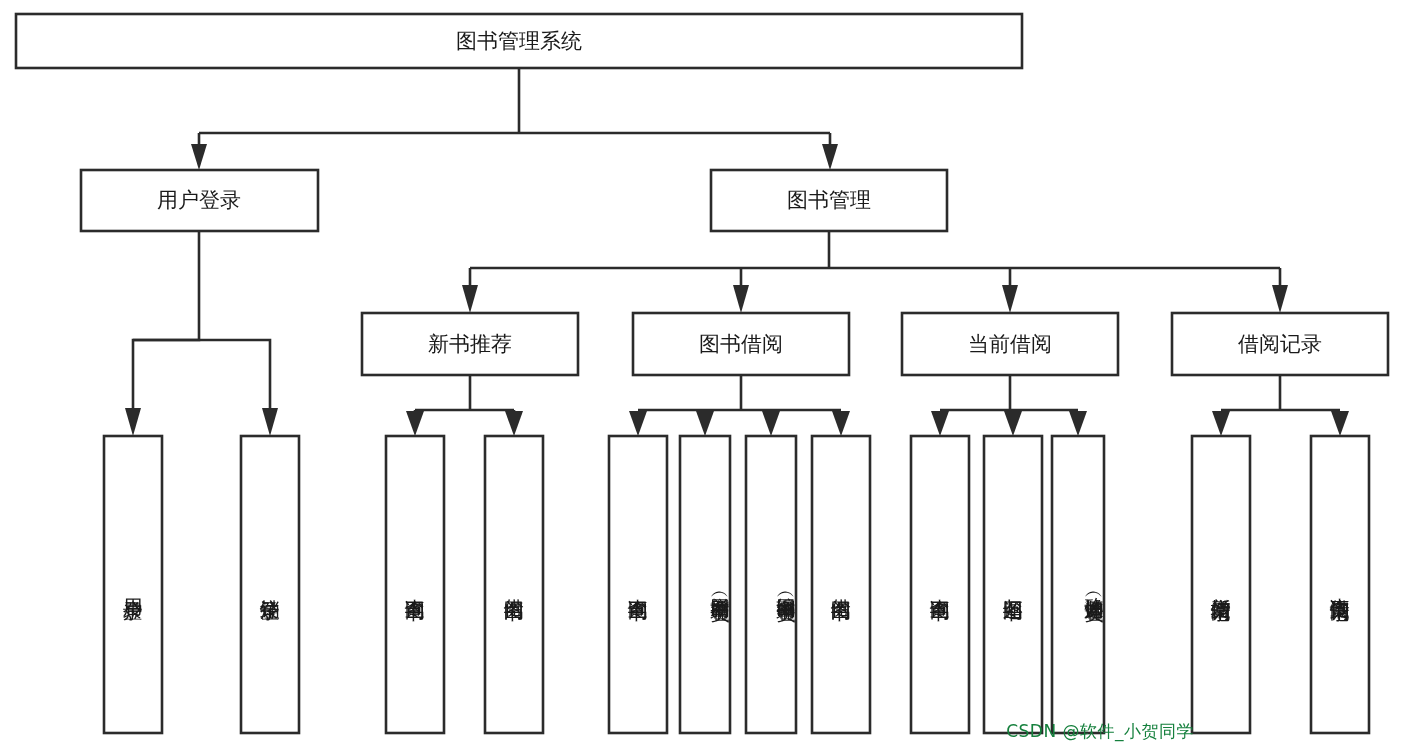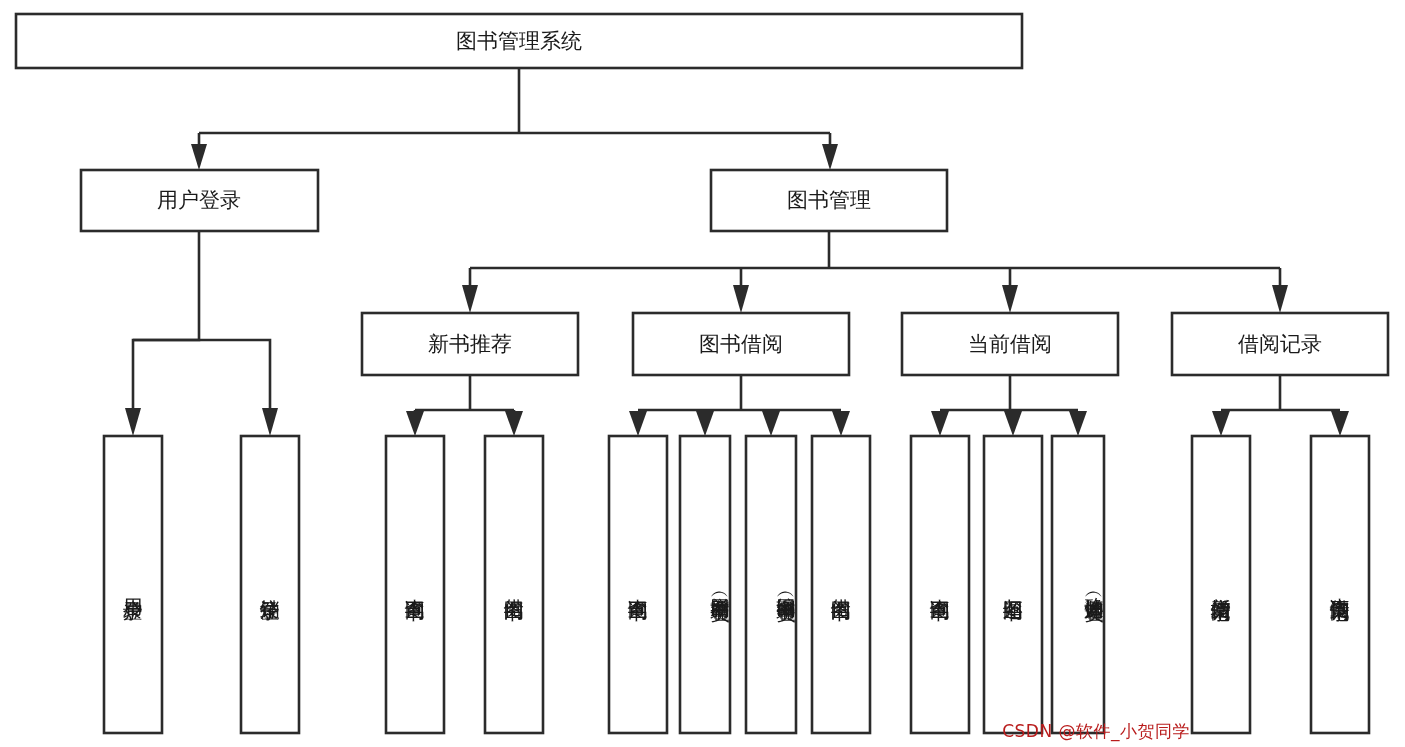--- a/index.html
+++ b/index.html
@@ -13,20 +13,21 @@
     height: 747px;
     font-family: "DejaVu Sans", "Liberation Sans", sans-serif;
     overflow: hidden;
     position: relative;
   }
   #diagram-root {
     position: relative;
     width: 1198px;
     height: 747px;
     background: #ffffff;
+    padding-left: 20px;
   }
   svg.diagram-canvas {
     position: absolute;
     top: 0;
     left: 0;
     width: 1405px;
     height: 747px;
     display: block;
   }
   .node-box {
@@ -63,25 +64,25 @@
     display: flex;
     align-items: center;
     justify-content: center;
     letter-spacing: 1px;
     white-space: nowrap;
     pointer-events: none;
     text-align: center;
   }
   .watermark {
     position: absolute;
-    right: 8px;
+    right: 24px;
     bottom: 4px;
     font-family: "DejaVu Sans", "Liberation Sans", sans-serif;
     font-size: 17px;
-    color: #b91c1c;
+    color: #15803d;
     letter-spacing: 0.5px;
     user-select: none;
   }
 </style>
 </head>
 <body>
 
 <div id="diagram-root">
 
   <svg class="diagram-canvas" viewBox="0 0 1405 747" xmlns="http://www.w3.org/2000/svg">

